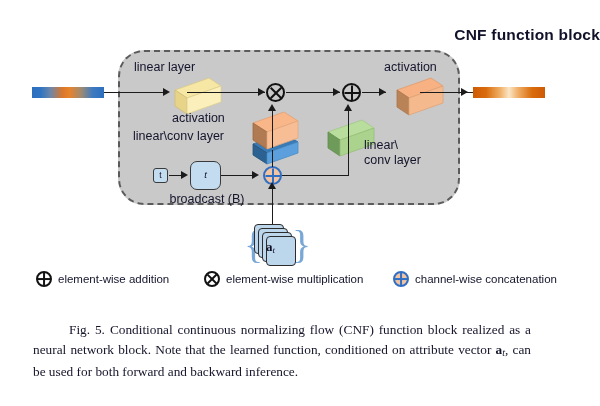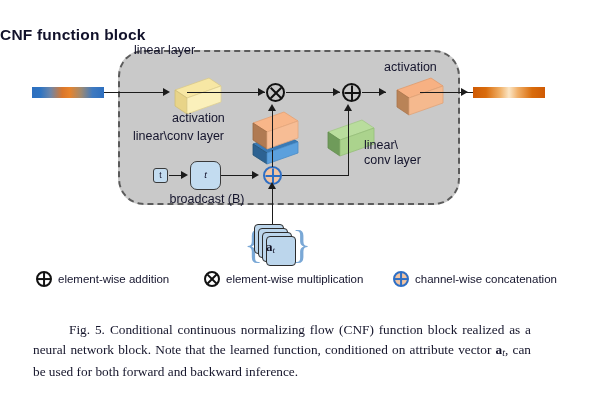--- a/index.html
+++ b/index.html
@@ -22,21 +22,21 @@
     width: 600px;
     height: 406px;
   }
 
   .abs { position: absolute; }
 
   
   #title {
     left: 0; top: 26px;
     width: 600px;
-    text-align: left;
+    text-align: right;
     font-size: 15.5px;
     font-weight: bold;
     letter-spacing: .2px;
     color: #11112a;
   }
 
   
   #cnf-box {
     left: 118px; top: 50px;
     width: 342px; height: 155px;
@@ -235,21 +235,21 @@
 
   <div class="abs" id="title">CNF function block</div>
 
   <div class="abs" id="cnf-box"></div>
 
   <div class="abs gradbar" id="input-bar"></div>
 
   <div class="abs line hline" style="left:104px; top:92px; width:60px;"></div>
   <div class="abs arrowhead" style="left:163px; top:88px;"></div>
 
-  <div class="abs diaglabel" style="left:134px; top:43px;">linear layer</div>
+  <div class="abs diaglabel" style="left:134px; top:60px;">linear layer</div>
   <div class="slab" style="left:163px; top:78px;">
     <svg width="60" height="42" viewBox="0 0 60 42">
       <polygon points="12,12 46,0 58,8 24,20" fill="#f7e7a4" stroke="#d9c98a" stroke-width="0.8"></polygon>
       <polygon points="12,12 24,20 24,36 12,28" fill="#e8d488" stroke="#d1bf77" stroke-width="0.8"></polygon>
       <polygon points="24,20 58,8 58,24 24,36" fill="#fbf0bb" stroke="#e0d092" stroke-width="0.8"></polygon>
     </svg>
   </div>
 
   <div class="abs line hline" style="left:187px; top:92px; width:78px;"></div>
   <div class="abs arrowhead" style="left:258px; top:88px;"></div>

